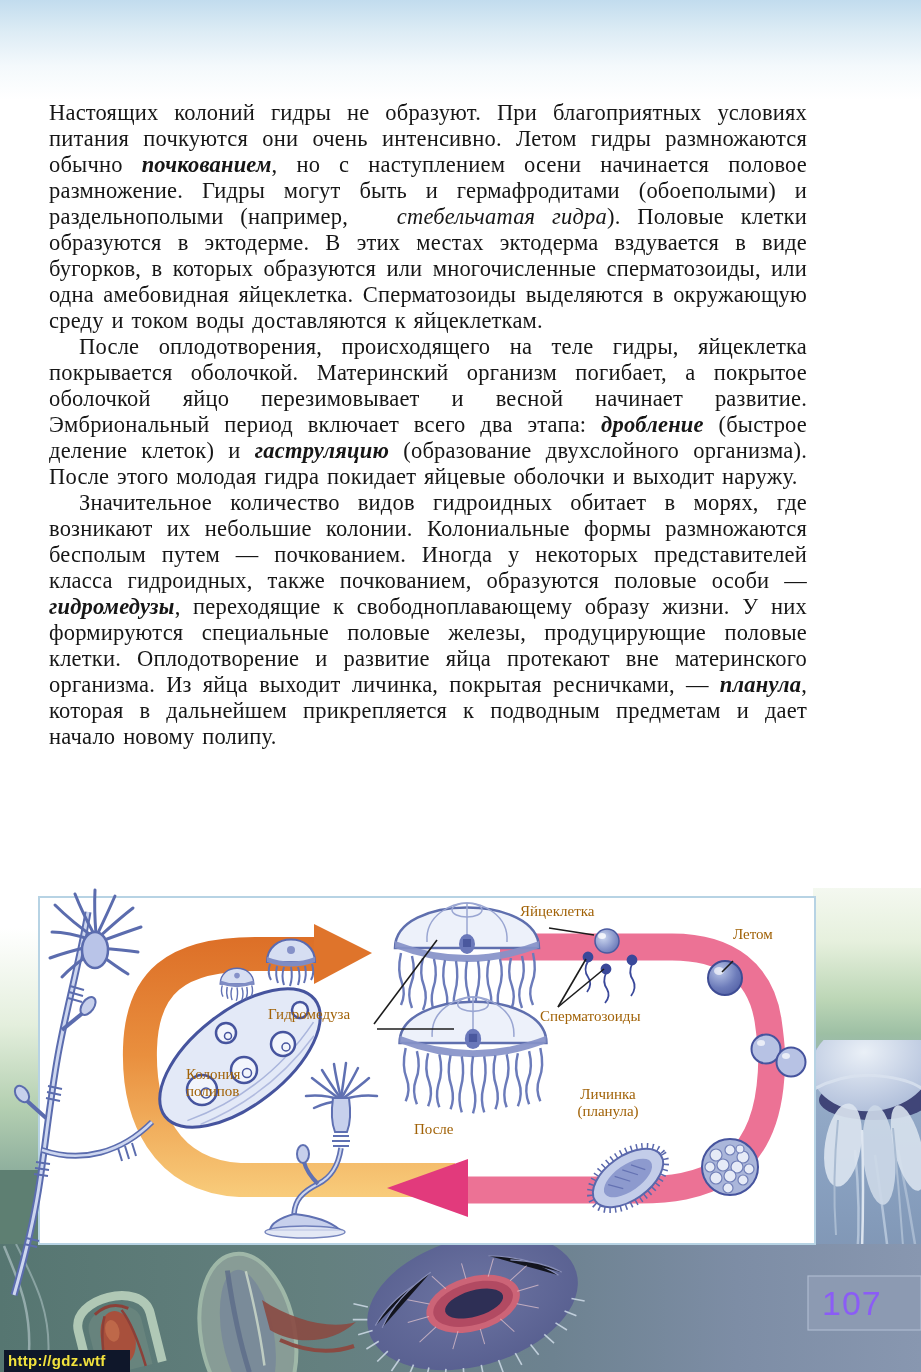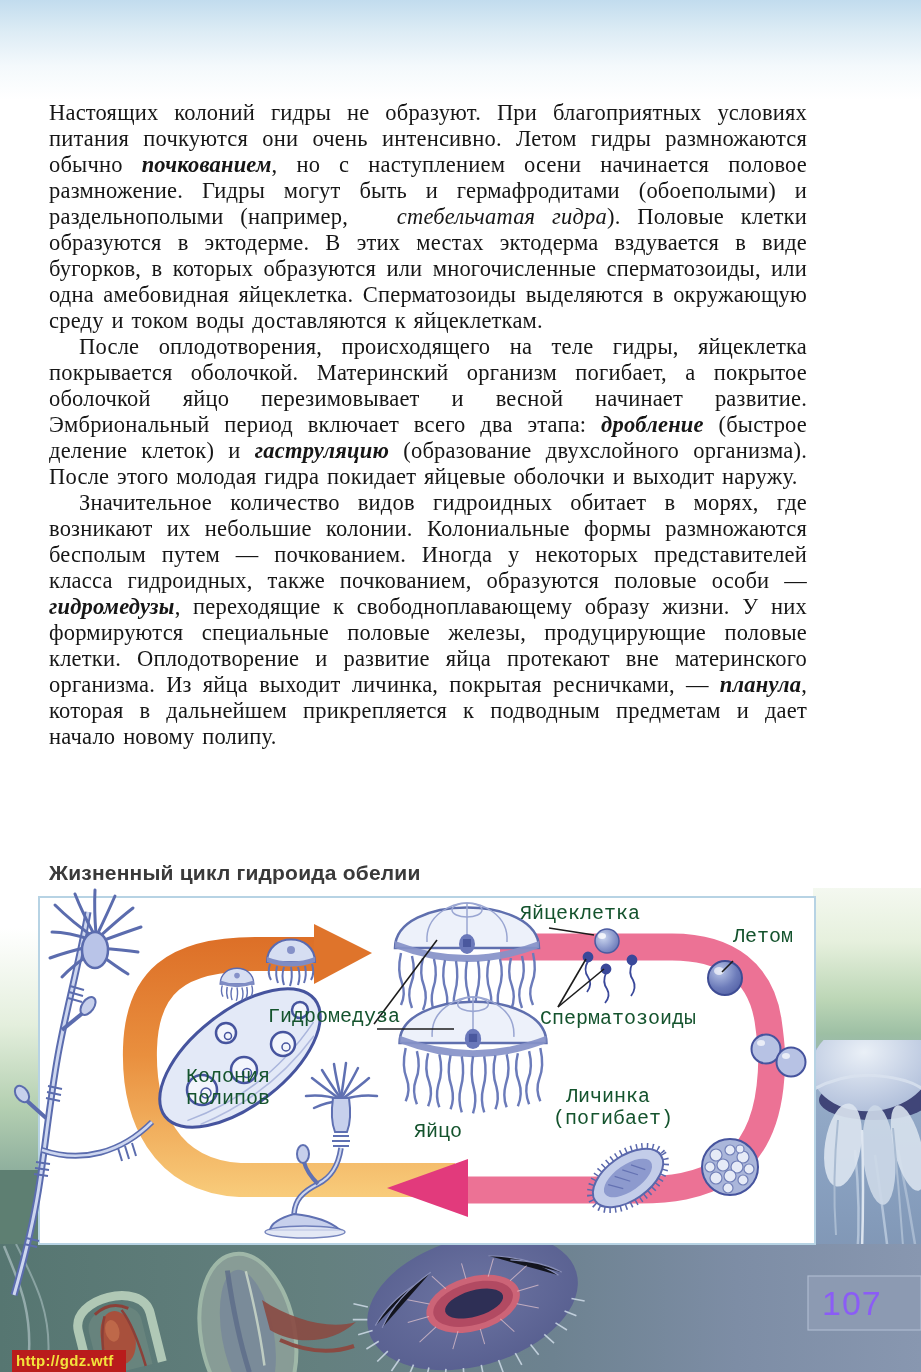--- a/index.html
+++ b/index.html
@@ -9,44 +9,43 @@
         background:linear-gradient(180deg,#c2dcee 0px,#ddecf5 32px,#f4f9fc 66px,#ffffff 100px);}
   .body-text{position:absolute;left:49px;top:100px;width:758px;color:#161616;
         font-size:22.5px;line-height:26px;text-align:justify;letter-spacing:0.2px;word-spacing:2px;}
   .body-text p{margin:0;}
   .body-text p.indent{text-indent:30px;}
   .bi{font-weight:bold;font-style:italic;}
   .it{font-style:italic;margin-left:32px;}
   .fig-heading{position:absolute;left:49px;top:861px;font-family:"Liberation Sans",sans-serif;
         font-weight:bold;font-size:21px;color:#3a3a3a;letter-spacing:0.2px;}
   .fig-svg{position:absolute;left:0;top:888px;width:921px;height:484px;}
-  .fig-label{position:absolute;font-family:Liberation Mono, monospace;font-size:20px;
-        color:#14532d;line-height:1.12;white-space:nowrap;}
+  .fig-label{position:absolute;font-family:Liberation Serif, serif;font-size:15px;
+        color:#a16207;line-height:1.12;white-space:nowrap;}
   .fig-label .line{display:block;}
   .label-larva{text-align:center;width:110px;}
   .page-number{position:absolute;left:822px;top:1284px;font-family:"Liberation Sans",sans-serif;
         font-size:34px;color:#8b5cf6;letter-spacing:1px;}
-  .watermark{position:absolute;left:12px;top:1350px;background:#b91c1c;color:#f2e23c;
+  .watermark{position:absolute;left:4px;top:1350px;background:#0f172a;color:#f2e23c;
         font-family:"Liberation Sans",sans-serif;font-weight:bold;font-size:15px;
-        padding:2px 12px 3px 4px;letter-spacing:0.3px;}
+        padding:2px 24px 3px 4px;letter-spacing:0.3px;}
 </style>
 </head>
 <body>
 
 <div class="page">
 
   <div class="top-gradient"></div>
 
   <div class="body-text">
     <p><span>Настоящих колоний гидры не образуют. При благоприятных условиях питания почкуются они очень интенсивно. Летом гидры размножаются обычно </span><span class="bi">почкованием</span><span>, но с наступлением осени начинается половое размножение. Гидры могут быть и гермафродитами (обоеполыми) и раздельнополыми (например, </span><span class="it">стебельчатая гидра</span><span>). Половые клетки образуются в эктодерме. В этих местах эктодерма вздувается в виде бугорков, в которых образуются или многочисленные сперматозоиды, или одна амебовидная яйцеклетка. Сперматозоиды выделяются в окружающую среду и током воды доставляются к яйцеклеткам.</span></p>
     <p class="indent"><span>После оплодотворения, происходящего на теле гидры, яйцеклетка покрывается оболочкой. Материнский организм погибает, а покрытое оболочкой яйцо перезимовывает и весной начинает развитие. Эмбриональный период включает всего два этапа: </span><span class="bi">дробление</span><span> (быстрое деление клеток) и </span><span class="bi">гаструляцию</span><span> (образование двухслойного организма). После этого молодая гидра покидает яйцевые оболочки и выходит наружу.</span></p>
     <p class="indent"><span>Значительное количество видов гидроидных обитает в морях, где возникают их небольшие колонии. Колониальные формы размножаются бесполым путем — почкованием. Иногда у некоторых представителей класса гидроидных, также почкованием, образуются половые особи — </span><span class="bi">гидромедузы</span><span>, переходящие к свободноплавающему образу жизни. У них формируются специальные половые железы, продуцирующие половые клетки. Оплодотворение и развитие яйца протекают вне материнского организма. Из яйца выходит личинка, покрытая ресничками, — </span><span class="bi">планула</span><span>, которая в дальнейшем прикрепляется к подводным предметам и дает начало новому полипу.</span></p>
   </div>
 
-  <div class="fig-heading">Жизненный цикл гидроида обелии</div>
 
   <svg class="fig-svg" viewBox="0 888 921 484">
     <defs>
       <linearGradient id="gradOrange" gradientUnits="userSpaceOnUse" x1="0" y1="940" x2="0" y2="1195">
         <stop offset="0" stop-color="#dd7028"></stop>
           <stop offset="0.45" stop-color="#e98f3e"></stop>
           <stop offset="1" stop-color="#f8cb7a"></stop>
       </linearGradient>
       <linearGradient id="leftMarginG" gradientUnits="userSpaceOnUse" x1="0" y1="928" x2="0" y2="1250">
         <stop offset="0" stop-color="#ffffff"></stop>
@@ -427,20 +426,20 @@
   <div class="fig-label" style="left:520px;top:903px;">Яйцеклетка</div>
   <div class="fig-label" style="left:733px;top:926px;">Летом</div>
   <div class="fig-label" style="left:268px;top:1006px;">Гидромедуза</div>
   <div class="fig-label" style="left:540px;top:1008px;">Сперматозоиды</div>
   <div class="fig-label" style="left:186px;top:1066px;">
     <span class="line">Колония</span>
     <span class="line">полипов</span>
   </div>
   <div class="fig-label label-larva" style="left:553px;top:1086px;">
     <span class="line">Личинка</span>
-    <span class="line">(погибает)</span>
+    <span class="line">(планула)</span>
   </div>
-  <div class="fig-label" style="left:414px;top:1121px;">Яйцо</div>
+  <div class="fig-label" style="left:414px;top:1121px;">После</div>
 
   <div class="page-number">107</div>
   <div class="watermark">http://gdz.wtf</div>
 
 </div>
 
 </body></html>

